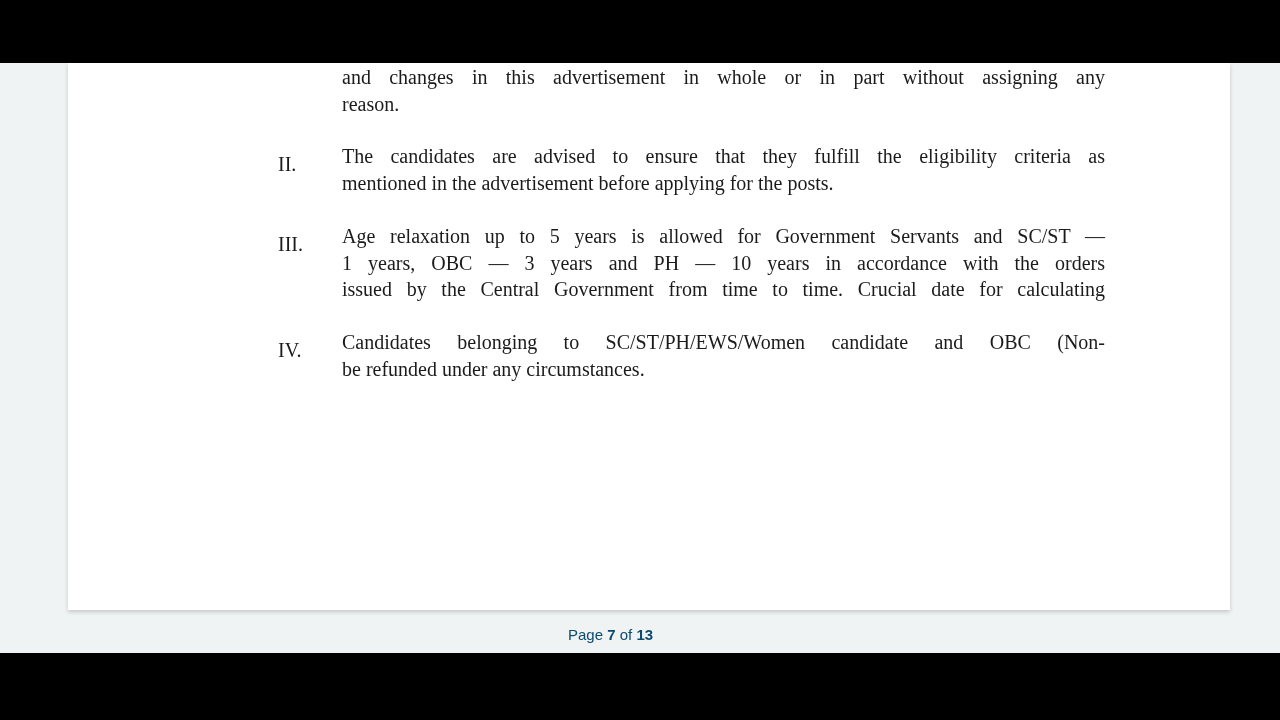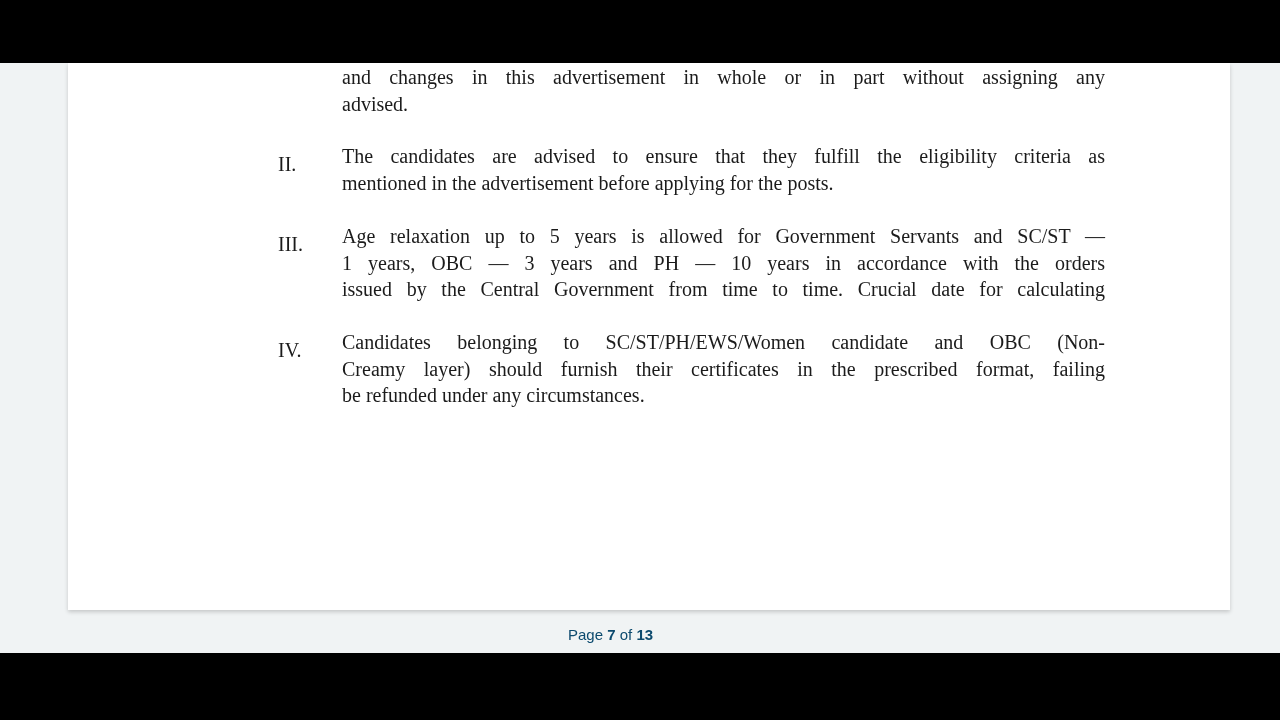--- a/index.html
+++ b/index.html
@@ -46,37 +46,36 @@
 </head>
 <body>
 
 <div class="letterbox top"></div>
 
 <div class="workspace">
   <div class="page">
     <div class="doc-content">
         <div class="block">
           <div class="line">and changes in this advertisement in whole or in part without assigning any</div>
-          <div class="line is-last">advised.</div>
+          <div class="line is-last">reason.</div>
         </div>
         <div class="block">
           <span class="label">II.</span>
           <div class="line">The candidates are advised to ensure that they fulfill the eligibility criteria as</div>
           <div class="line is-last">mentioned in the advertisement before applying for the posts.</div>
         </div>
         <div class="block">
           <span class="label">III.</span>
           <div class="line">Age relaxation up to 5 years is allowed for Government Servants and SC/ST —</div>
           <div class="line">1 years, OBC — 3 years and PH — 10 years in accordance with the orders</div>
           <div class="line">issued by the Central Government from time to time. Crucial date for calculating</div>
         </div>
         <div class="block">
           <span class="label">IV.</span>
           <div class="line">Candidates belonging to SC/ST/PH/EWS/Women candidate and OBC (Non-</div>
-          <div class="line">Creamy layer) should furnish their certificates in the prescribed format, failing</div>
           <div class="line is-last">be refunded under any circumstances.</div>
         </div>
       </div>
     <div class="footer">
       <span>Page</span>
       <span class="b">7</span>
       <span>of</span>
       <span class="b">13</span>
     </div>
   </div>

